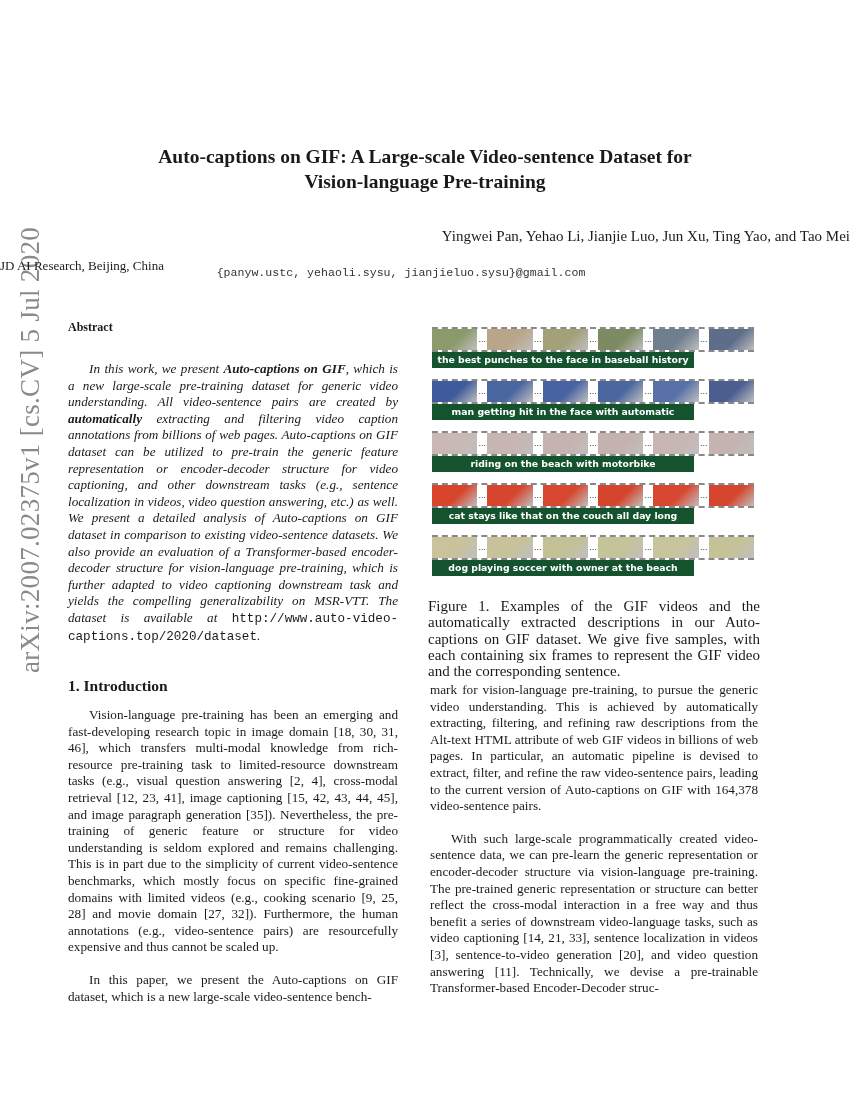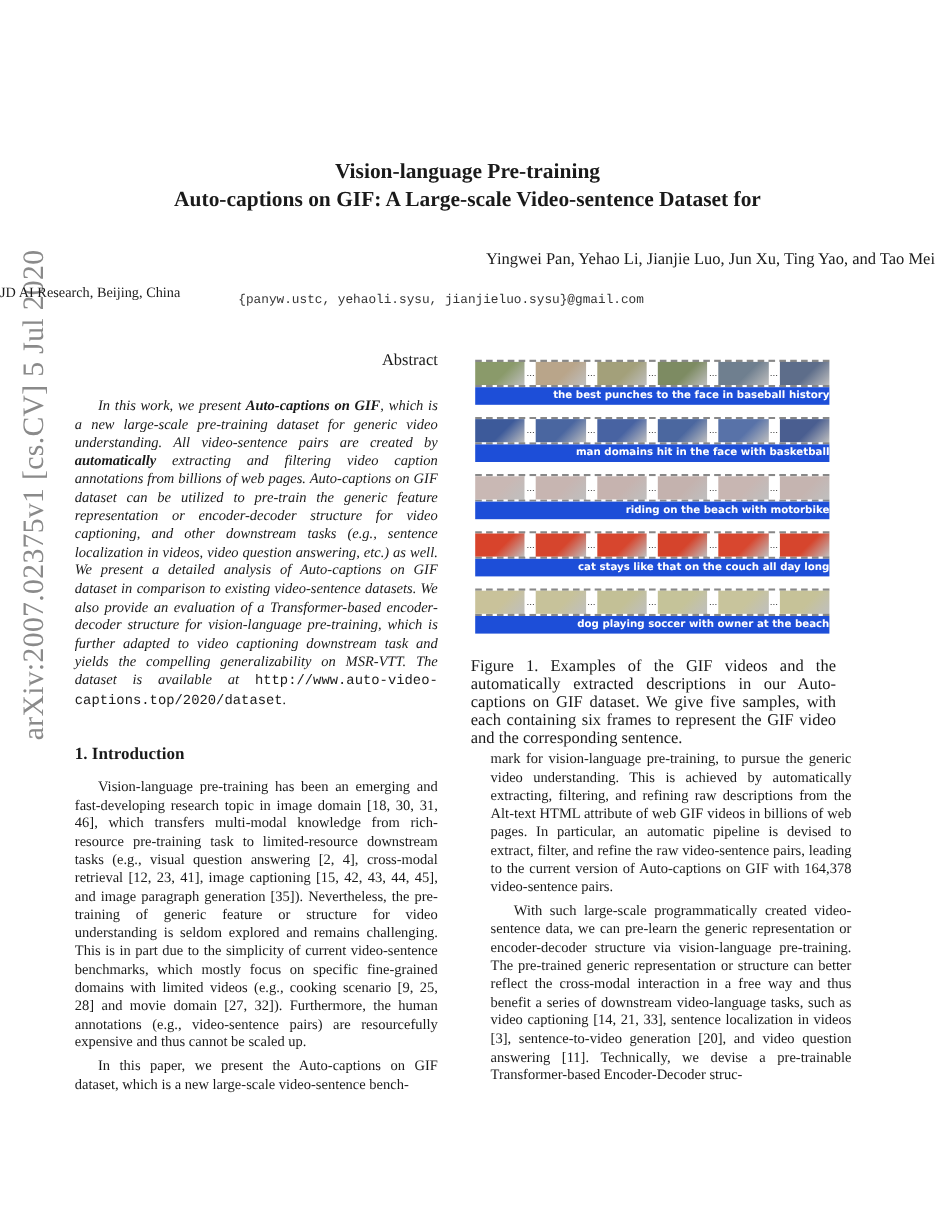--- a/index.html
+++ b/index.html
@@ -5,46 +5,46 @@
   html, body { margin:0; padding:0; background:#fff; }
   body { width:850px; height:1100px; position:relative; overflow:hidden; font-family:"Liberation Serif", "DejaVu Serif", serif; color:#1a1a1a; }
   .abs { position:absolute; }
   .title { left:0; width:850px; top:144px; text-align:center; font-weight:bold; font-size:19.5px; line-height:25px; }
   .authors { left:0; width:850px; top:226px; text-align:right; font-size:15px; line-height:20px; }
   .affil { left:0; width:850px; top:246px; text-align:left; font-size:13px; line-height:18px;margin-top:11px; }
   .email { left:0; width:802px; top:265px; text-align:center; font-family:"Liberation Mono", "DejaVu Sans Mono", monospace; font-size:11.6px; line-height:16px; color:#333; }
   .stamp { left:-150px; top:473px; width:360px; height:40px; transform:rotate(-90deg); transform-origin:center; text-align:center; font-size:27px; line-height:40px; color:#8a8a8a; white-space:nowrap; letter-spacing:0.3px; }
   .col { font-size:13.2px; line-height:16.6px; text-align:justify; hyphens:manual; }
   .col p { margin:0; text-indent:1.6em; }
-  .h-abs { left:68px; width:330px; top:320px; text-align:right; font-weight:normal; font-size:15px; }
+  .h-abs { left:68px; width:330px; top:320px; text-align:left; font-weight:bold; font-size:12px; }
   .abstract { left:68px; width:330px; top:361px; font-style:italic; }
   .abstract .tt { font-family:"Liberation Mono", "DejaVu Sans Mono", monospace; font-style:normal; font-size:12.6px; }
   .h-intro { left:68px; top:677px; font-weight:bold; font-size:15.5px; }
   .intro-l { left:68px; width:330px; top:707px; }
-  .intro-r { left:446px; width:328px; top:682px; }
+  .intro-r { left:430px; width:328px; top:682px; }
   .intro-r p.first { text-indent:0; }
-  .intro-r p + p, .intro-l p + p { margin-top:5px; }
+  .intro-r p + p, .intro-l p + p { margin-top:16px; }
   .figure { left:432px; top:327px; width:322px; }
   .strip { position:relative; width:322px; height:41px; margin-bottom:11px; }
   .film { position:absolute; left:0; top:0; width:322px; height:25px; display:flex; align-items:stretch; background:#fff;
           border-top:2px dashed #888; border-bottom:2px dashed #888; box-sizing:border-box; }
   .frame { flex:1 1 0; margin:0; }
   .gap { width:10px; background:#fff; display:flex; align-items:center; justify-content:center; font-family:"Liberation Sans", sans-serif; font-size:9px; color:#333; line-height:1; }
-  .capbar { position:absolute; left:0; top:25px; width:322px; height:16px; background:#1d4ed8; color:#fff; font-family:"DejaVu Sans", "Liberation Sans", sans-serif; font-size:9.3px; font-weight:bold; text-align:right; line-height:16px; }
+  .capbar { position:absolute; left:0; top:25px; width:262px; height:16px; background:#14532d; color:#fff; font-family:"DejaVu Sans", "Liberation Sans", sans-serif; font-size:9.3px; font-weight:bold; text-align:center; line-height:16px; }
   .figcap { left:428px; width:332px; top:598px; font-size:15px; line-height:16.3px; text-align:justify; }
   b.bi { font-weight:bold; }
 </style>
 </head>
 <body>
 
 <div class="abs stamp">arXiv:2007.02375v1  [cs.CV]  5 Jul 2020</div>
 
 <div class="abs title">
+  <div>Auto-captions on GIF: A Large-scale Video-sentence Dataset for</div>
   <div>Vision-language Pre-training</div>
-  <div>Auto-captions on GIF: A Large-scale Video-sentence Dataset for</div>
 </div>
 <div class="abs authors">Yingwei Pan, Yehao Li, Jianjie Luo, Jun Xu, Ting Yao, and Tao Mei</div>
 <div class="abs affil">JD AI Research, Beijing, China</div>
 <div class="abs email">{panyw.ustc, yehaoli.sysu, jianjieluo.sysu}@gmail.com</div>
 
 <div class="abs h-abs">Abstract</div>
 <div class="abs col abstract">
   <p><span>In this work, we present </span><b class="bi">Auto-captions on GIF</b><span>, which is a new large-scale pre-training dataset for generic video understanding. All video-sentence pairs are created by </span><b class="bi">automatically</b><span> extracting and filtering video caption annotations from billions of web pages. Auto-captions on GIF dataset can be utilized to pre-train the generic feature representation or encoder-decoder structure for video captioning, and other downstream tasks (e.g., sentence localization in videos, video question answering, etc.) as well. We present a detailed analysis of Auto-captions on GIF dataset in comparison to existing video-sentence datasets. We also provide an evaluation of a Transformer-based encoder-decoder structure for vision-language pre-training, which is further adapted to video captioning downstream task and yields the compelling generalizability on MSR-VTT. The dataset is available at </span><span class="tt">http://www.auto-video-captions.top/2020/dataset</span><span>.</span></p>
 </div>
 
@@ -72,21 +72,21 @@
         <div class="frame" style="background: linear-gradient(135deg, rgb(74, 102, 160) 0%, rgb(74, 102, 160) 55%, rgba(0, 0, 0, 0.25) 100%);"></div>
         <div class="gap">...</div>
         <div class="frame" style="background: linear-gradient(135deg, rgb(72, 99, 162) 0%, rgb(72, 99, 162) 55%, rgba(0, 0, 0, 0.25) 100%);"></div>
         <div class="gap">...</div>
         <div class="frame" style="background: linear-gradient(135deg, rgb(75, 103, 159) 0%, rgb(75, 103, 159) 55%, rgba(0, 0, 0, 0.25) 100%);"></div>
         <div class="gap">...</div>
         <div class="frame" style="background: linear-gradient(135deg, rgb(88, 114, 168) 0%, rgb(88, 114, 168) 55%, rgba(0, 0, 0, 0.25) 100%);"></div>
         <div class="gap">...</div>
         <div class="frame" style="background: linear-gradient(135deg, rgb(74, 94, 144) 0%, rgb(74, 94, 144) 55%, rgba(0, 0, 0, 0.25) 100%);"></div>
       </div>
-      <div class="capbar">man domains hit in the face with basketball</div>
+      <div class="capbar">man getting hit in the face with automatic</div>
     </div>
     <div class="strip">
       <div class="film">
         <div class="frame" style="background: linear-gradient(135deg, rgb(201, 184, 180) 0%, rgb(201, 184, 180) 55%, rgba(0, 0, 0, 0.25) 100%);"></div>
         <div class="gap">...</div>
         <div class="frame" style="background: linear-gradient(135deg, rgb(199, 181, 177) 0%, rgb(199, 181, 177) 55%, rgba(0, 0, 0, 0.25) 100%);"></div>
         <div class="gap">...</div>
         <div class="frame" style="background: linear-gradient(135deg, rgb(198, 179, 175) 0%, rgb(198, 179, 175) 55%, rgba(0, 0, 0, 0.25) 100%);"></div>
         <div class="gap">...</div>
         <div class="frame" style="background: linear-gradient(135deg, rgb(196, 178, 174) 0%, rgb(196, 178, 174) 55%, rgba(0, 0, 0, 0.25) 100%);"></div>

